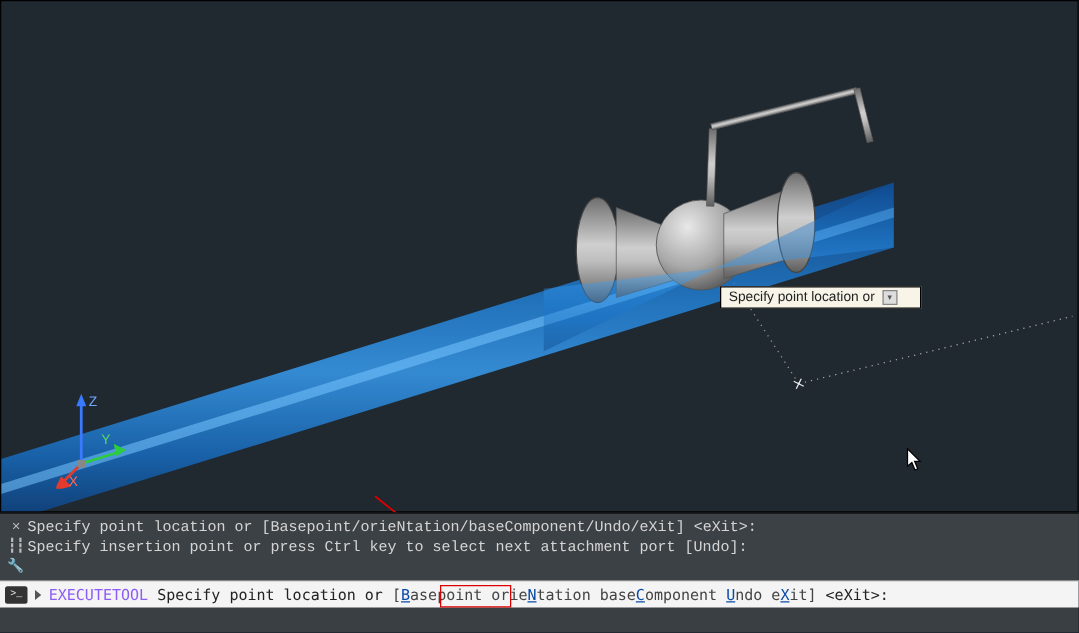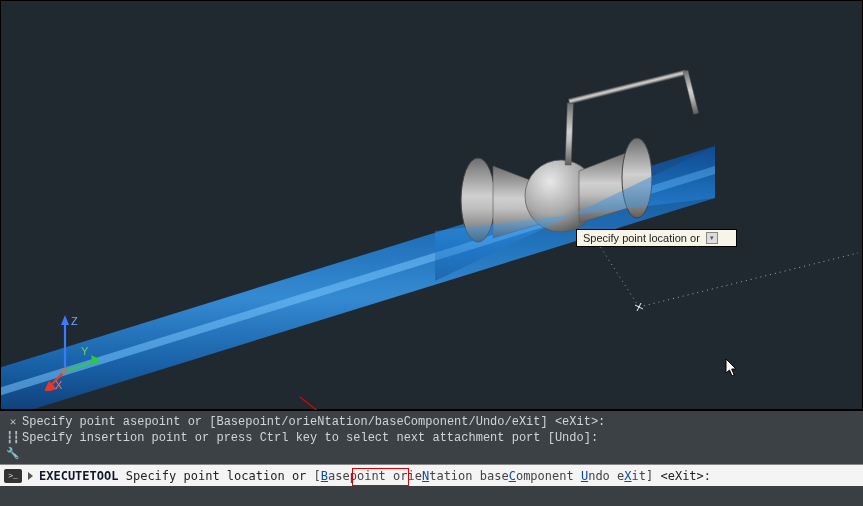--- a/index.html
+++ b/index.html
@@ -136,21 +136,21 @@
     border-top: 4px solid transparent;
     border-bottom: 4px solid transparent;
     border-left: 5px solid #555;
   }
   .cmd-text {
     font-family: "Consolas", monospace;
     font-size: 12px;
     color: #222;
     white-space: pre;
   }
-  .cmd-text b { font-weight: bold; color: #0f172a; }
+  .cmd-text b { font-weight: normal; color: #8b5cf6; }
   .cmd-text .opt { color: #0a4aa8; text-decoration: underline; }
   .cmd-text .optg { color: #444; }
   .spacer { flex: 1; height: 100%; }
   .scene-nudge { transform: translate(-6px, -10px); }
 </style>
 </head>
 <body>
 
 <div class="viewport">
   <svg class="scene-svg" viewBox="0 0 863 410">
@@ -239,21 +239,21 @@
 </svg>
 <div class="callout-box"></div>
 
 <div class="command-panel">
   <div class="cmd-history">
     <div class="cmd-gutter">
       <span class="gutter-icon">✕</span>
       <span class="gutter-icon">┇┇</span>
       <span class="gutter-icon">🔧</span>
     </div>
-    <div class="cmd-lines"><span>Specify point asepoint or [</span><span>Basepoint/orieNtation/baseComponent/Undo/eXit</span><span>] &lt;eXit&gt;:</span>
+    <div class="cmd-lines"><span>Specify point location or [</span><span>Basepoint/orieNtation/baseComponent/Undo/eXit</span><span>] &lt;eXit&gt;:</span>
 <span>Specify insertion point or press Ctrl key to select next attachment port [Undo]:</span></div>
   </div>
 
   <div class="cmd-input-row">
     <span class="cli-icon">&gt;_</span>
     <span class="cli-chevron"></span>
     <span class="cmd-text"><b>EXECUTETOOL</b><span> Specify point location or </span><span class="optg">[</span><span id="opts"><span class="opt">B</span><span class="optg">asepoint</span><span class="optg"> orie</span><span class="opt">N</span><span class="optg">tation</span><span class="optg"> base</span><span class="opt">C</span><span class="optg">omponent</span><span class="optg"> </span><span class="opt">U</span><span class="optg">ndo</span><span class="optg"> e</span><span class="opt">X</span><span class="optg">it</span></span><span class="optg">]</span><span> &lt;eXit&gt;:</span></span>
     <div class="spacer"></div>
   </div>
 </div>

